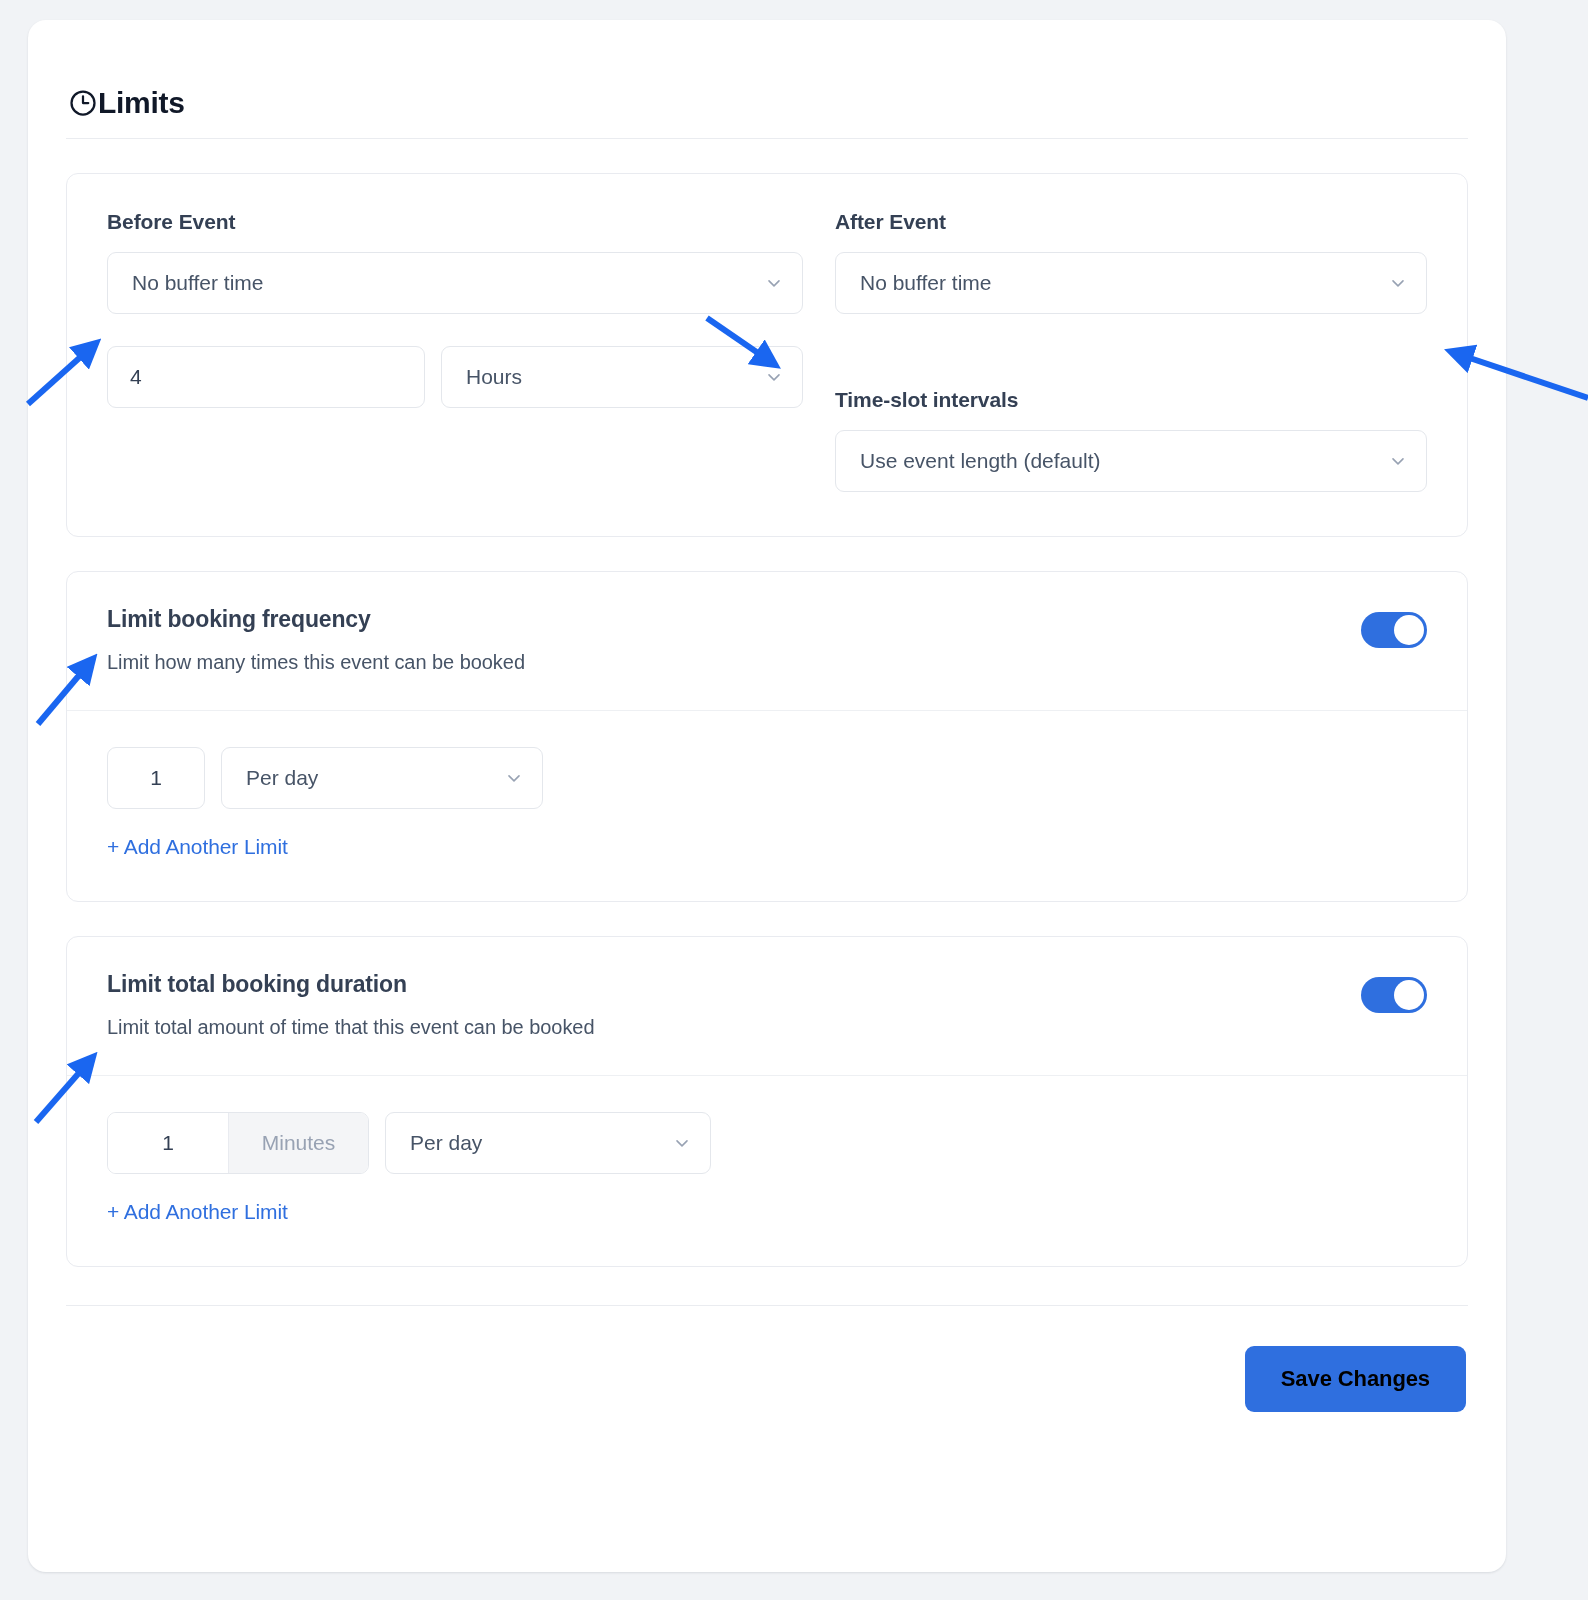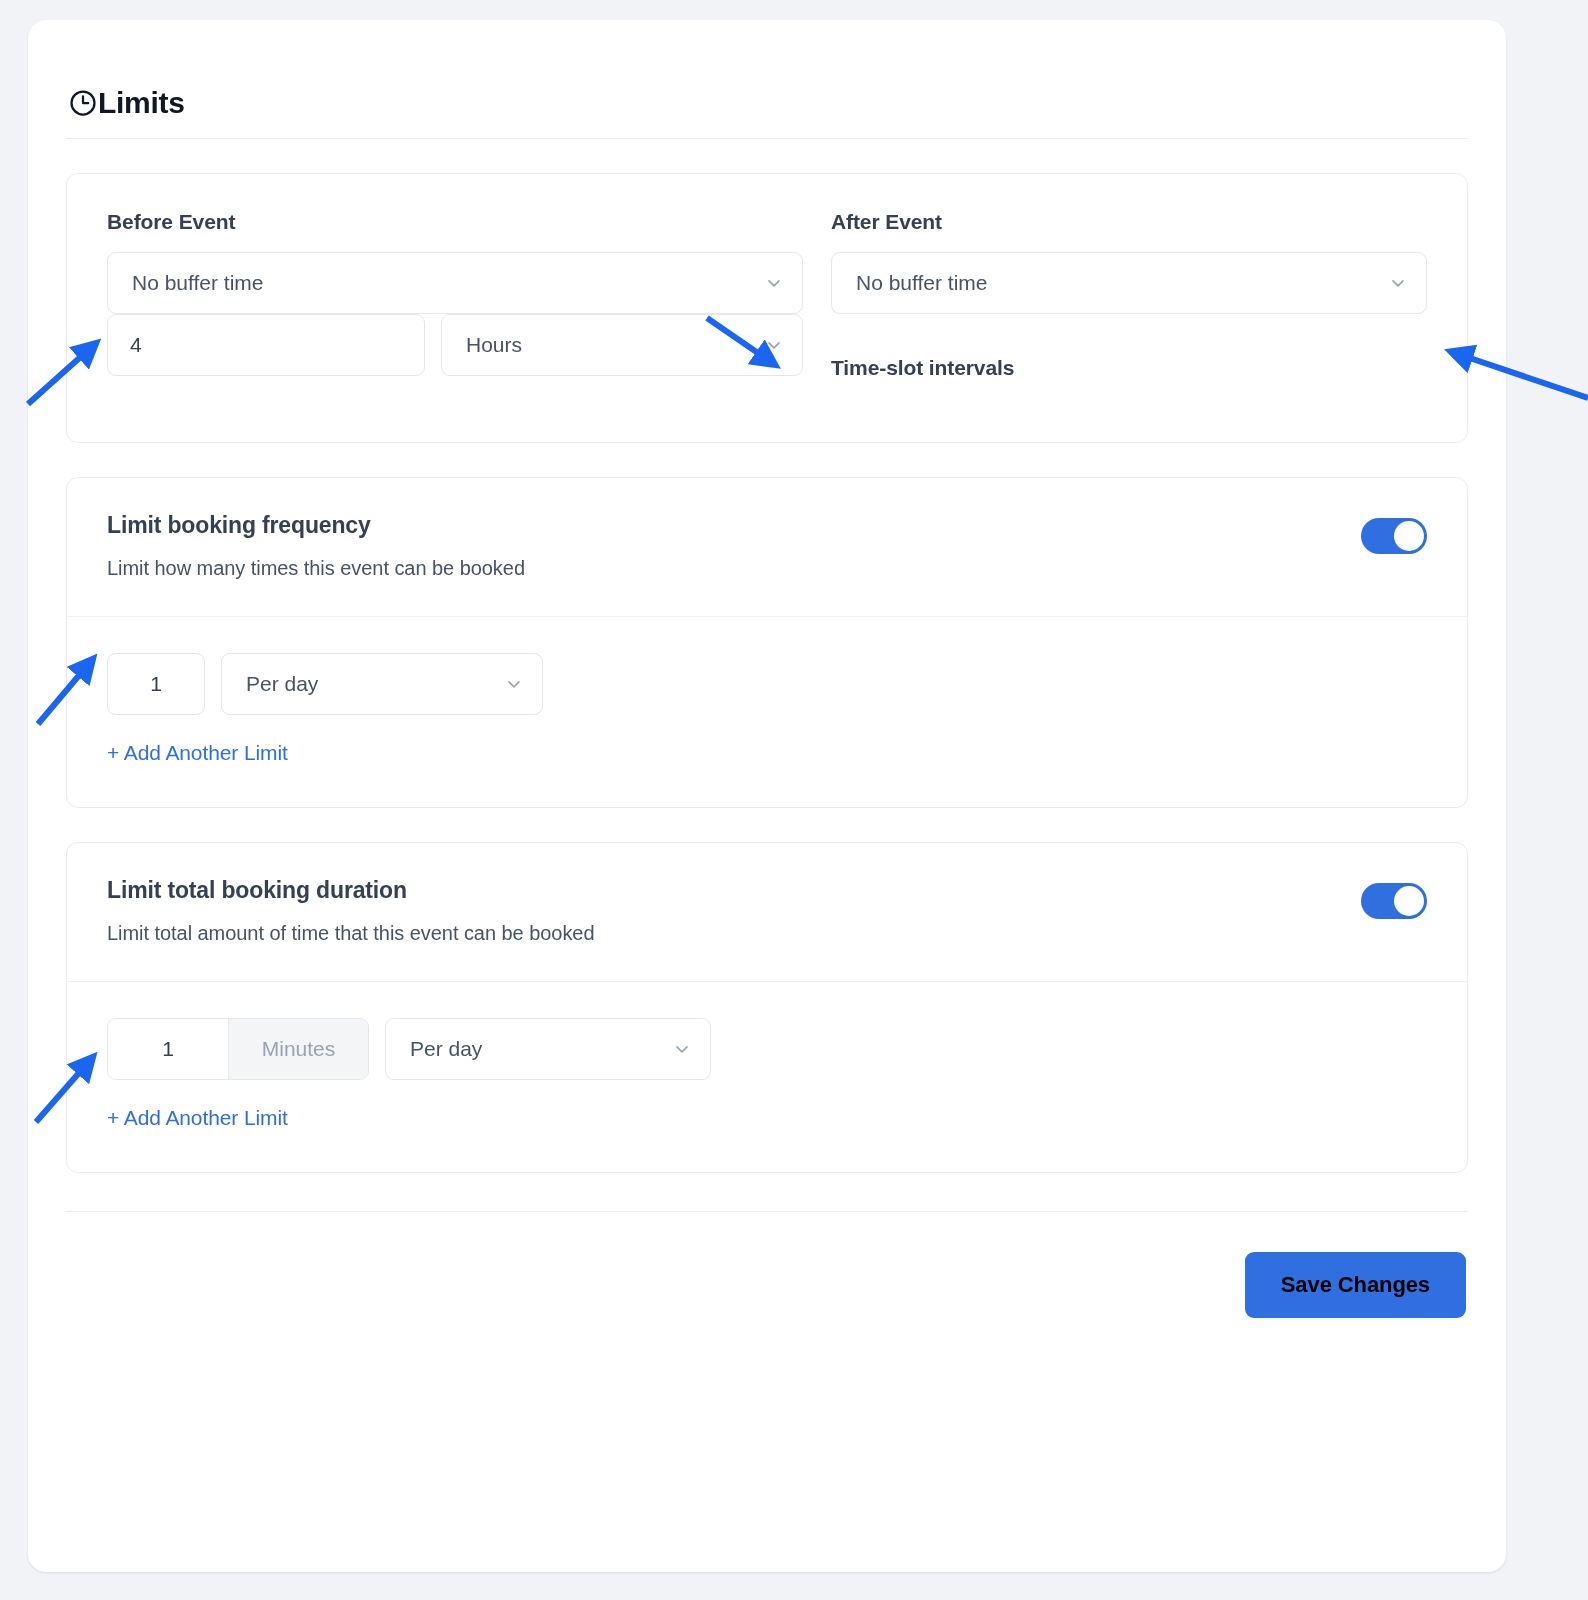--- a/index.html
+++ b/index.html
@@ -55,20 +55,21 @@
   }
   .section-gap { height: 34px; }
 
   
   .top-section { padding: 36px 40px 44px 40px; }
   .field-grid {
     display: grid;
     grid-template-columns: 1fr 1fr;
     column-gap: 28px;
     row-gap: 0;
+    gap: 32px;
   }
   .field-label {
     font-size: 21px;
     font-weight: 700;
     color: #344054;
     letter-spacing: -0.1px;
     margin-bottom: 18px;
   }
   .field-label.second-row { margin-top: 42px; }
 
@@ -281,20 +282,28 @@
                 <svg viewBox="0 0 24 24" fill="none" stroke="currentColor" stroke-width="1.9" stroke-linecap="round" stroke-linejoin="round">
                   <polyline points="6 9.5 12 15.5 18 9.5"></polyline>
                 </svg>
               </span>
             </div>
           </div>
         </div>
 
         <div>
           <div class="field-label second-row">Time-slot intervals</div>
+          <div class="select-box">
+            <span class="sel-text">Use event length (default)</span>
+            <span class="chev">
+              <svg viewBox="0 0 24 24" fill="none" stroke="currentColor" stroke-width="1.9" stroke-linecap="round" stroke-linejoin="round">
+                <polyline points="6 9.5 12 15.5 18 9.5"></polyline>
+              </svg>
+            </span>
+          </div>
         </div>
 
       </div>
     </div>
   </div>
 
   <div class="section-gap"></div>
   <div class="section-box">
     <div class="toggle-head">
       <div class="texts">

